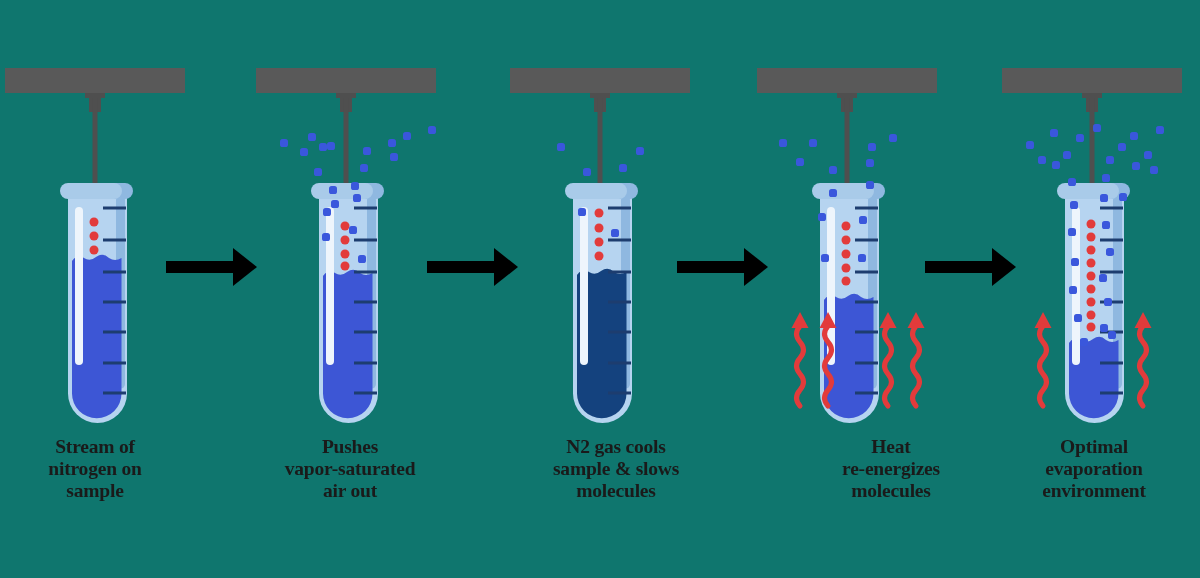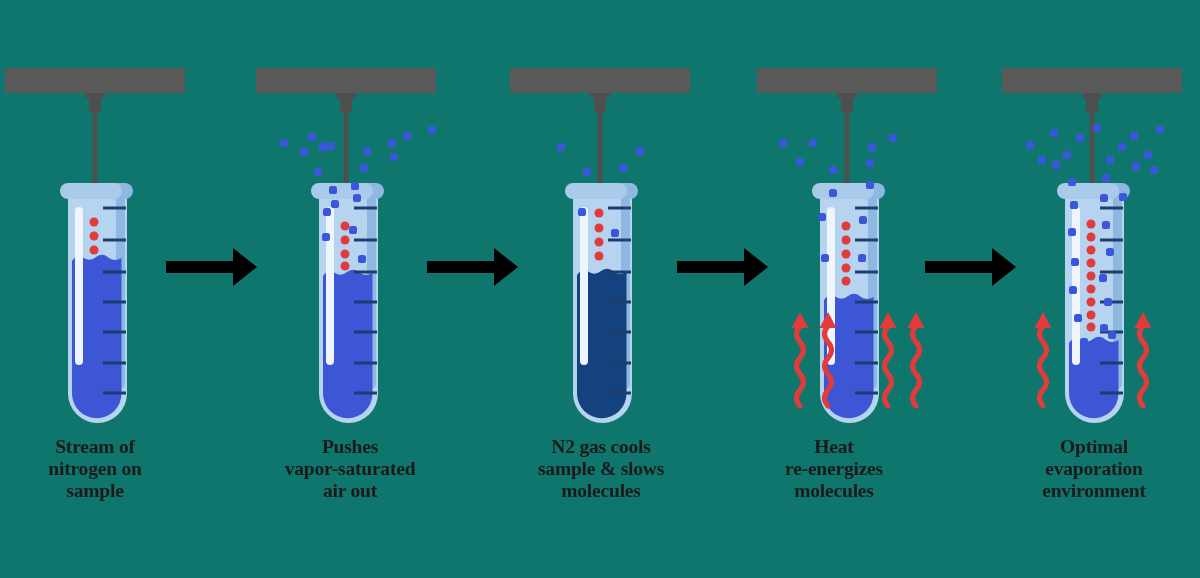--- a/index.html
+++ b/index.html
@@ -294,22 +294,22 @@
         <path d="M 992 248 L 1016 267 L 992 286 Z" fill="#000000"></path>
       </g>
     </svg>
 
   <div class="caption" style="left:-17px">Stream of
 nitrogen on
 sample</div>
   <div class="caption" style="left:238px">Pushes
 vapor-saturated
 air out</div>
-  <div class="caption" style="left:489px">N2 gas cools
+  <div class="caption" style="left:504px">N2 gas cools
 sample &amp; slows
 molecules</div>
-  <div class="caption" style="left:722px">Heat
+  <div class="caption" style="left:779px">Heat
 re-energizes
 molecules</div>
   <div class="caption" style="left:982px">Optimal
 evaporation
 environment</div>
 </div>
 
 </body></html>

